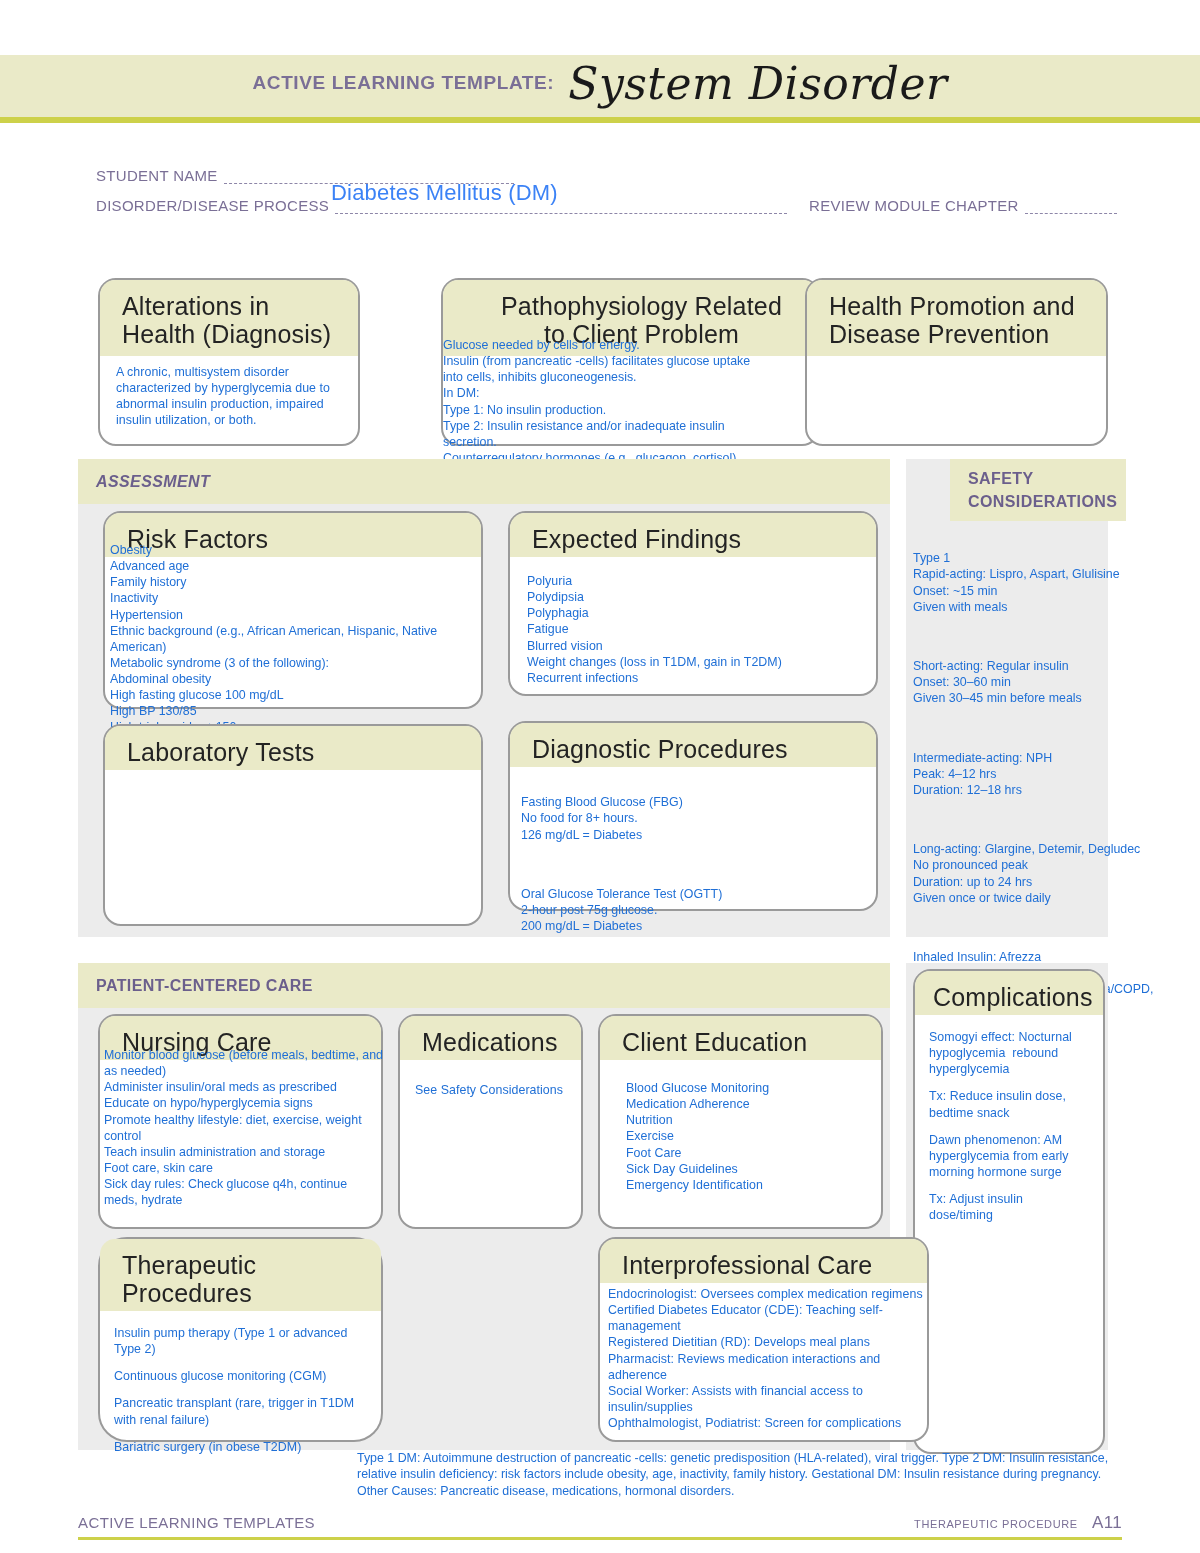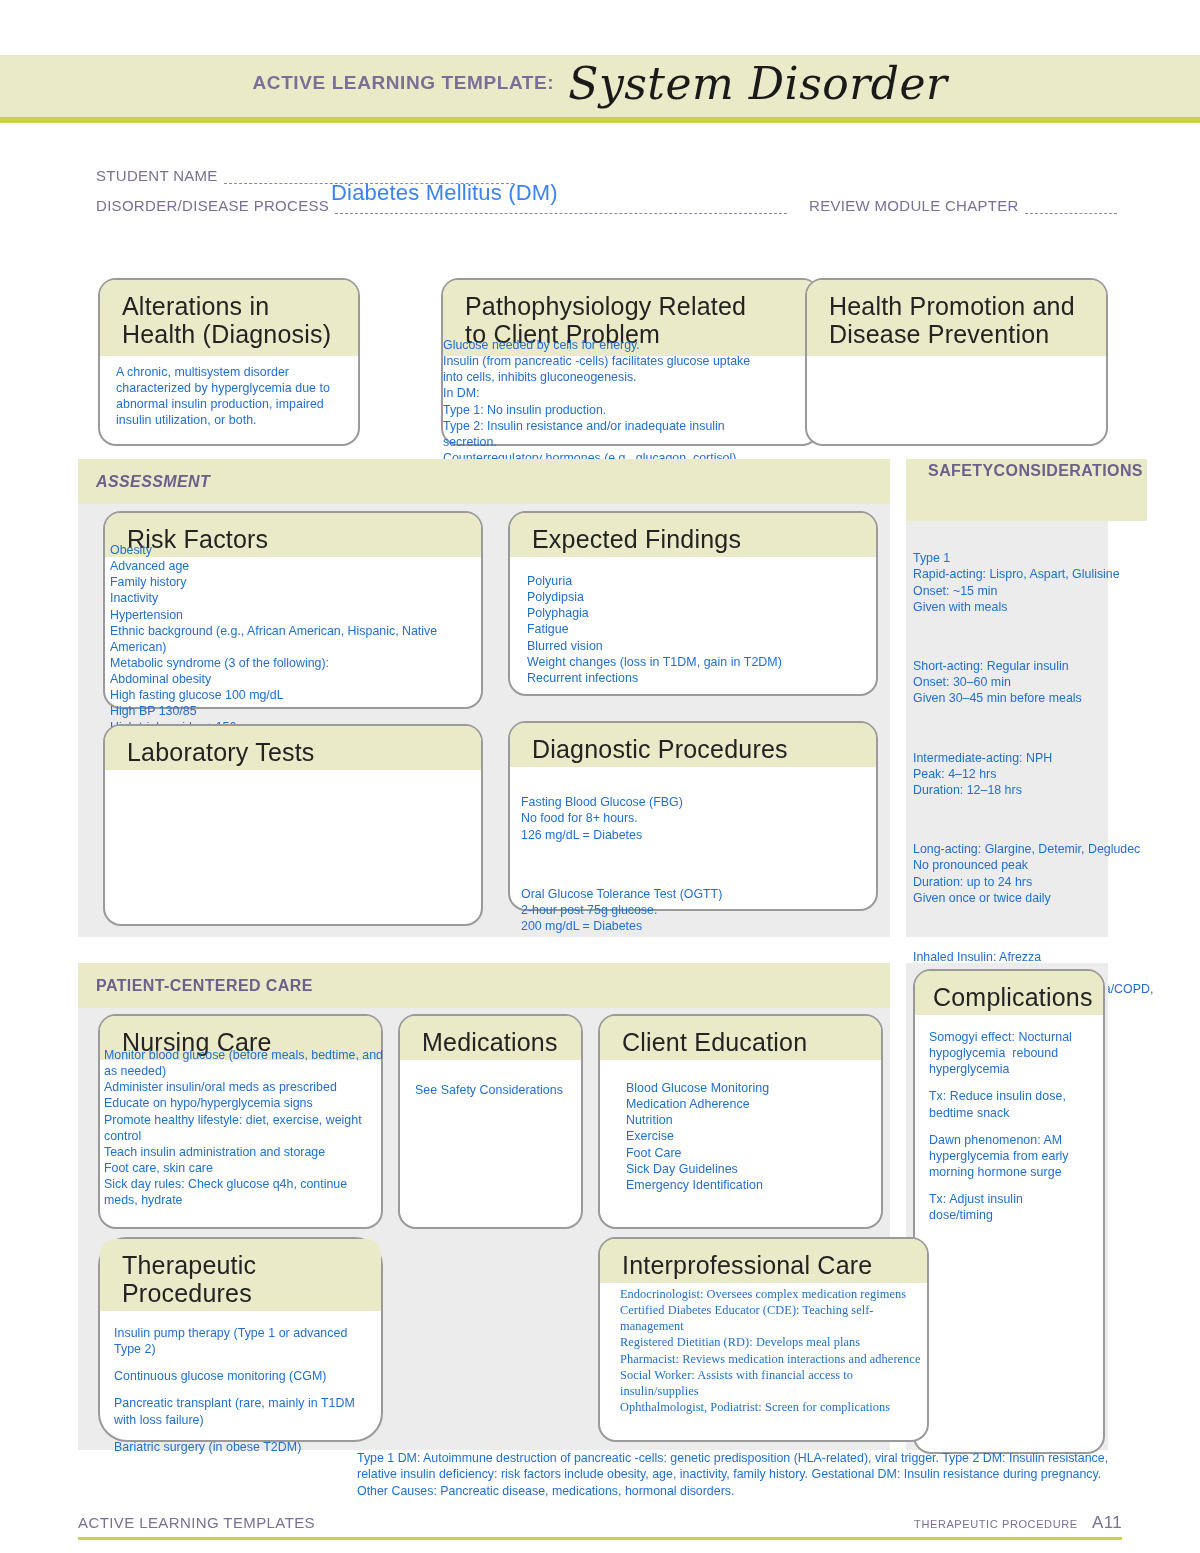--- a/index.html
+++ b/index.html
@@ -133,21 +133,21 @@
   <div class="card" style="left:98px; top:272px; width:262px; height:168px;">
     <div class="card-head two-line">
       <div>Alterations in</div>
       <div>Health (Diagnosis)</div>
     </div>
     <div class="card-body">
       <div class="ln">A chronic, multisystem disorder characterized by hyperglycemia due to abnormal insulin production, impaired insulin utilization, or both.</div>
     </div>
   </div>
 
-  <div class="card" style="left:441px; top:272px; width:379px; height:168px;">
+  <div class="card" style="left:441px; top:272px; width:379px; height:168px;text-align:center;">
     <div class="card-head two-line">
       <div>Pathophysiology Related</div>
       <div>to Client Problem</div>
     </div>
   </div>
   <div class="overflow-text" style="left:443px; top:337px; width:322px;">Glucose needed by cells for energy.
 Insulin (from pancreatic -cells) facilitates glucose uptake into cells, inhibits gluconeogenesis.
 In DM:
 Type 1: No insulin production.
 Type 2: Insulin resistance and/or inadequate insulin secretion.
@@ -160,21 +160,21 @@
     </div>
     <div class="card-body">
       <div class="ln"></div>
     </div>
   </div>
 
   <div class="band" style="left:78px; top:459px; width:812px; height:478px;"></div>
   <div class="band-title" style="left:78px; top:459px; width:812px; height:45px;font-style:italic;">ASSESSMENT</div>
 
   <div class="band" style="left:906px; top:459px; width:202px; height:478px;"></div>
-  <div class="band-title" style="left:906px; top:459px; width:241px; height:62px; align-items:flex-start; justify-content:center; line-height:1.45;">
+  <div class="band-title" style="left:950px; top:459px; width:176px; height:62px; flex-direction:column; align-items:flex-start; justify-content:center; line-height:1.45;">
     <span>SAFETY</span>
     <span>CONSIDERATIONS</span>
   </div>
   <div class="overflow-text" style="left:913px; top:518px; width:250px;">
     <div class="ln">Type 1
 Rapid-acting: Lispro, Aspart, Glulisine
 Onset: ~15 min
 Given with meals</div><div class="gap"></div>
     <div class="ln">Short-acting: Regular insulin
 Onset: 30–60 min
@@ -294,29 +294,29 @@
     </div>
   </div>
 
   <div class="card" style="left:98px; top:1231px; width:285px; height:205px;border-radius:29px;">
     <div class="card-head">Therapeutic Procedures</div>
     <div class="card-body" style="padding-top:14px; padding-left:14px;">
       <div class="ln">Insulin pump therapy (Type 1 or advanced Type 2)</div>
         <div class="gap"></div>
       <div class="ln">Continuous glucose monitoring (CGM)</div>
         <div class="gap"></div>
-      <div class="ln">Pancreatic transplant (rare, mainly in T1DM with loss failure)</div>
+      <div class="ln">Pancreatic transplant (rare, trigger in T1DM with renal failure)</div>
         <div class="gap"></div>
       <div class="ln">Bariatric surgery (in obese T2DM)</div>
     </div>
   </div>
 
   <div class="card" style="left:598px; top:1231px; width:331px; height:205px;">
     <div class="card-head">Interprofessional Care</div>
-    <div class="card-body" style="padding-top:3px; padding-left:20px; padding-right:4px;font-family:Liberation Serif, serif;">
+    <div class="card-body" style="padding-top:3px; padding-left:8px; padding-right:4px;">
       <div class="ln">Endocrinologist: Oversees complex medication regimens
 Certified Diabetes Educator (CDE): Teaching self-management
 Registered Dietitian (RD): Develops meal plans
 Pharmacist: Reviews medication interactions and adherence
 Social Worker: Assists with financial access to insulin/supplies
 Ophthalmologist, Podiatrist: Screen for complications</div>
     </div>
   </div>
 
   <div class="bottom-notes">Type 1 DM: Autoimmune destruction of pancreatic -cells: genetic predisposition (HLA-related), viral trigger.

